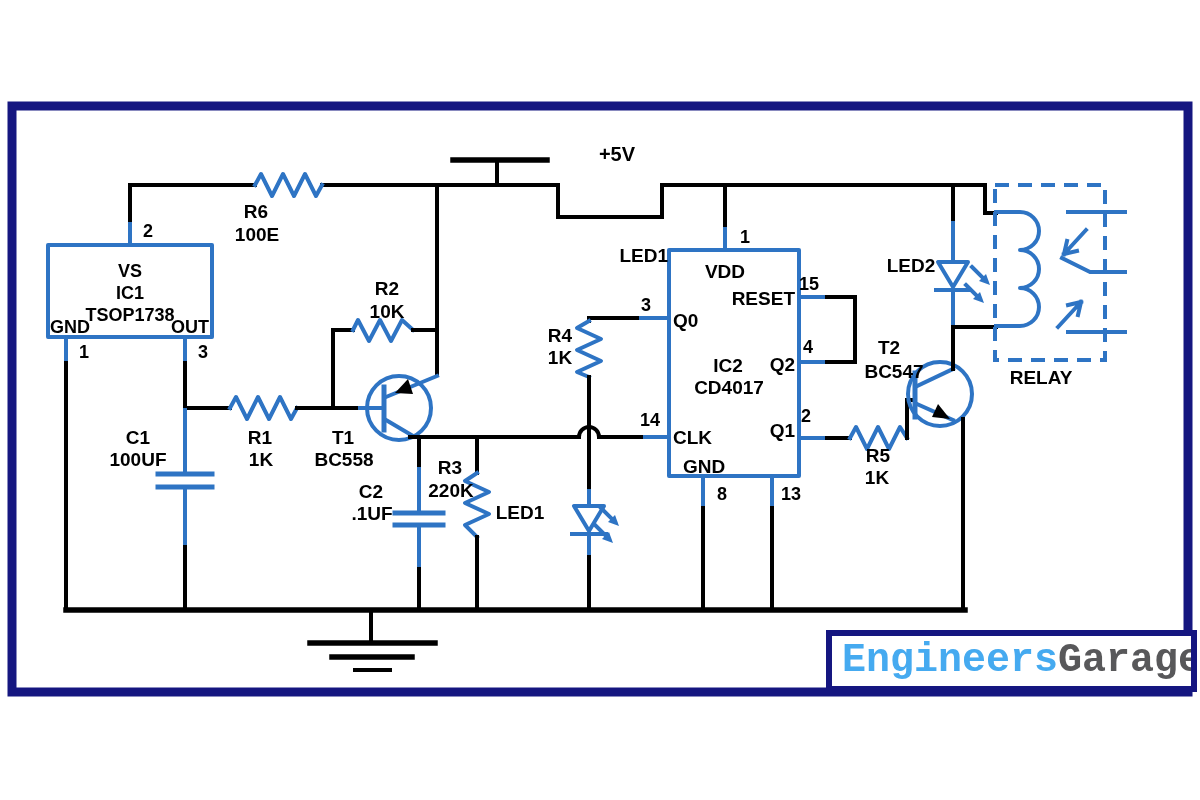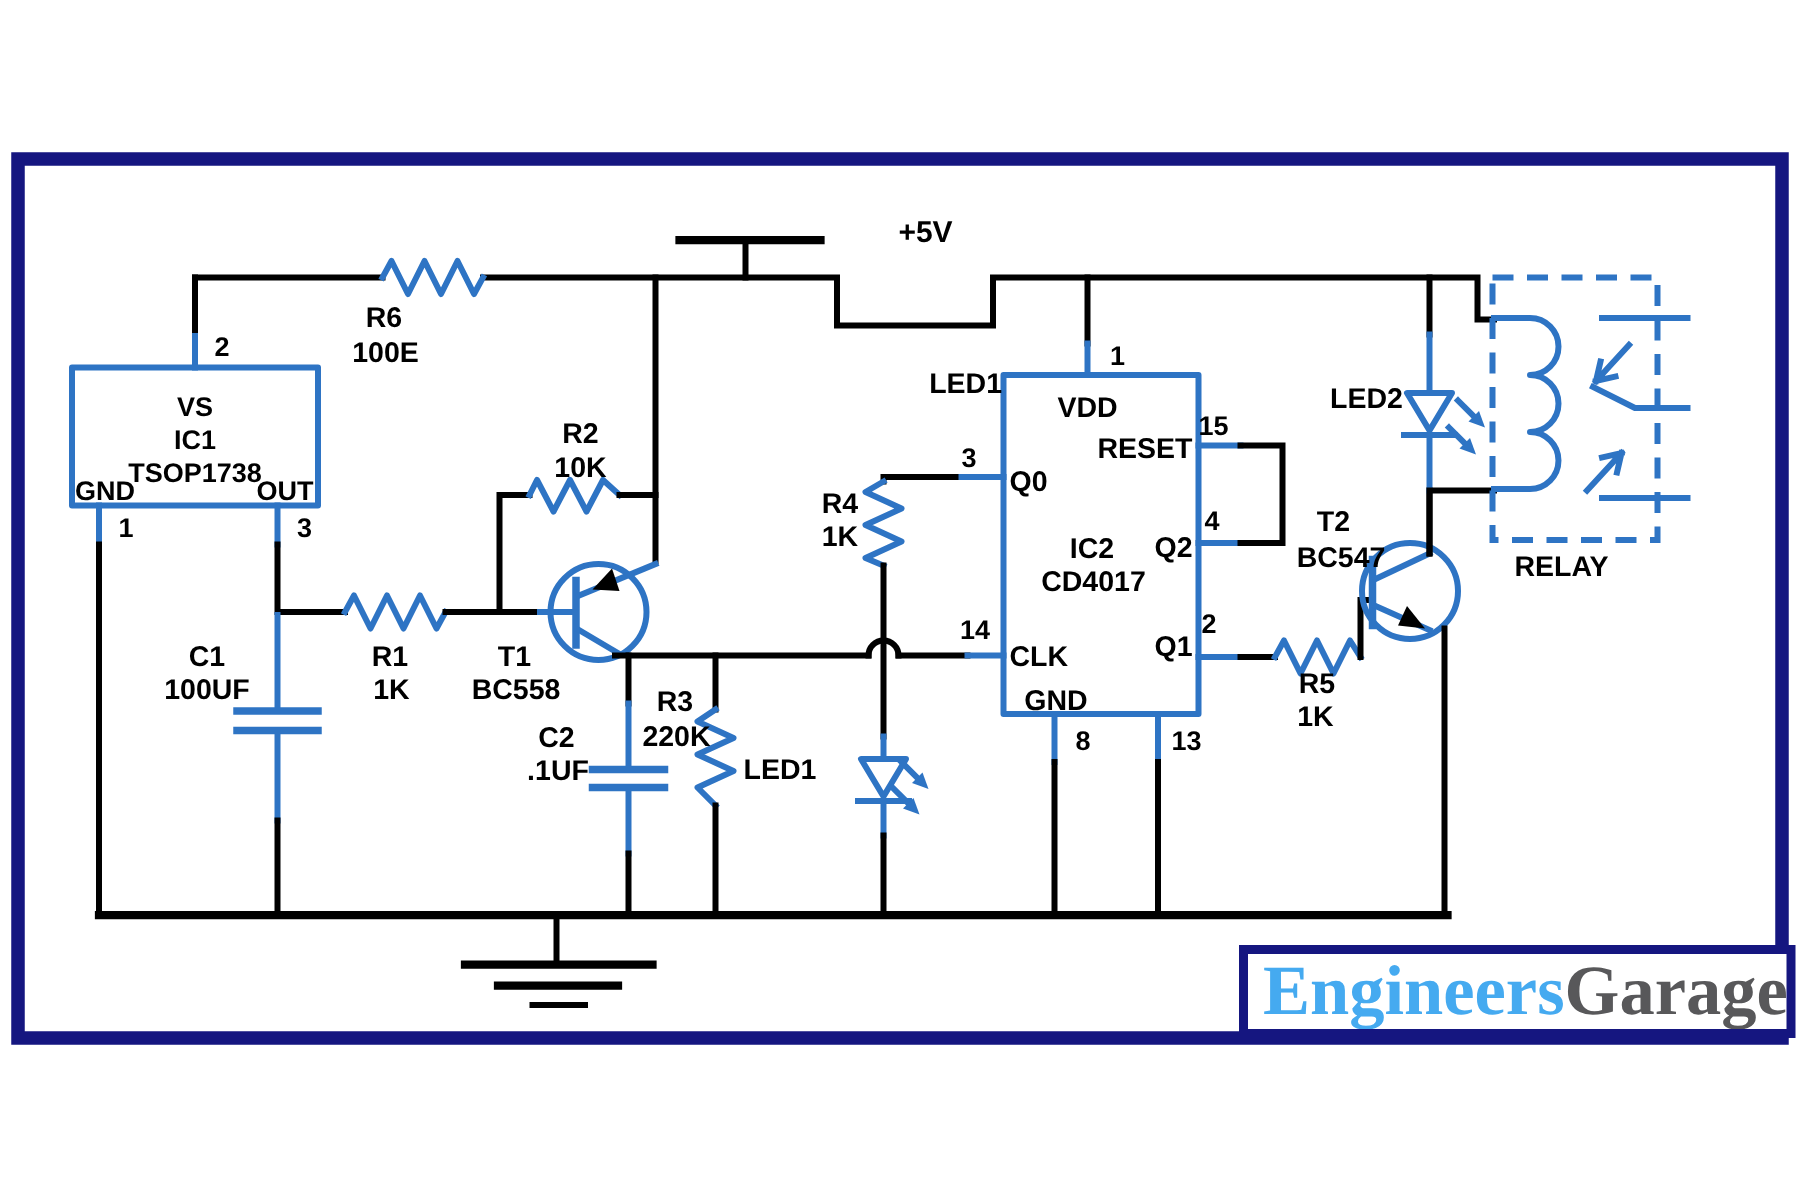--- a/index.html
+++ b/index.html
@@ -13,21 +13,21 @@
   .blue-thick{stroke:#2e74c4;stroke-width:5;fill:none;stroke-linecap:square;}
   .blue-fill{fill:#2e74c4;stroke:none;}
   .black-fill{fill:#000000;stroke:none;}
   .dashed{stroke:#2e74c4;stroke-width:4;fill:none;stroke-dasharray:14 9;}
   .t19{font-size:19px;}
   .t18{font-size:18px;}
   .t20{font-size:20px;}
   .logo-box{position:absolute;left:826px;top:630px;width:349px;height:50px;background:#ffffff;
             border:6px solid #151680;display:flex;align-items:center;padding-left:10px;
             white-space:nowrap;overflow:hidden;}
-  .logo-box span{font-family:Liberation Serif, serif;font-weight:700;font-size:47px;line-height:1;}
+  .logo-box span{font-family:Liberation Mono, monospace;font-weight:700;font-size:40px;line-height:1;}
   .logo-blue{color:#45aaf0;}
   .logo-gray{color:#58585a;}
 </style>
 </head>
 <body>
 
 <div class="stage">
 <svg width="1200" height="800" viewBox="0 0 1200 800">
 
   <rect class="wire" x="12" y="106" width="1176" height="586" style="stroke:#151680;stroke-width:9"></rect>

